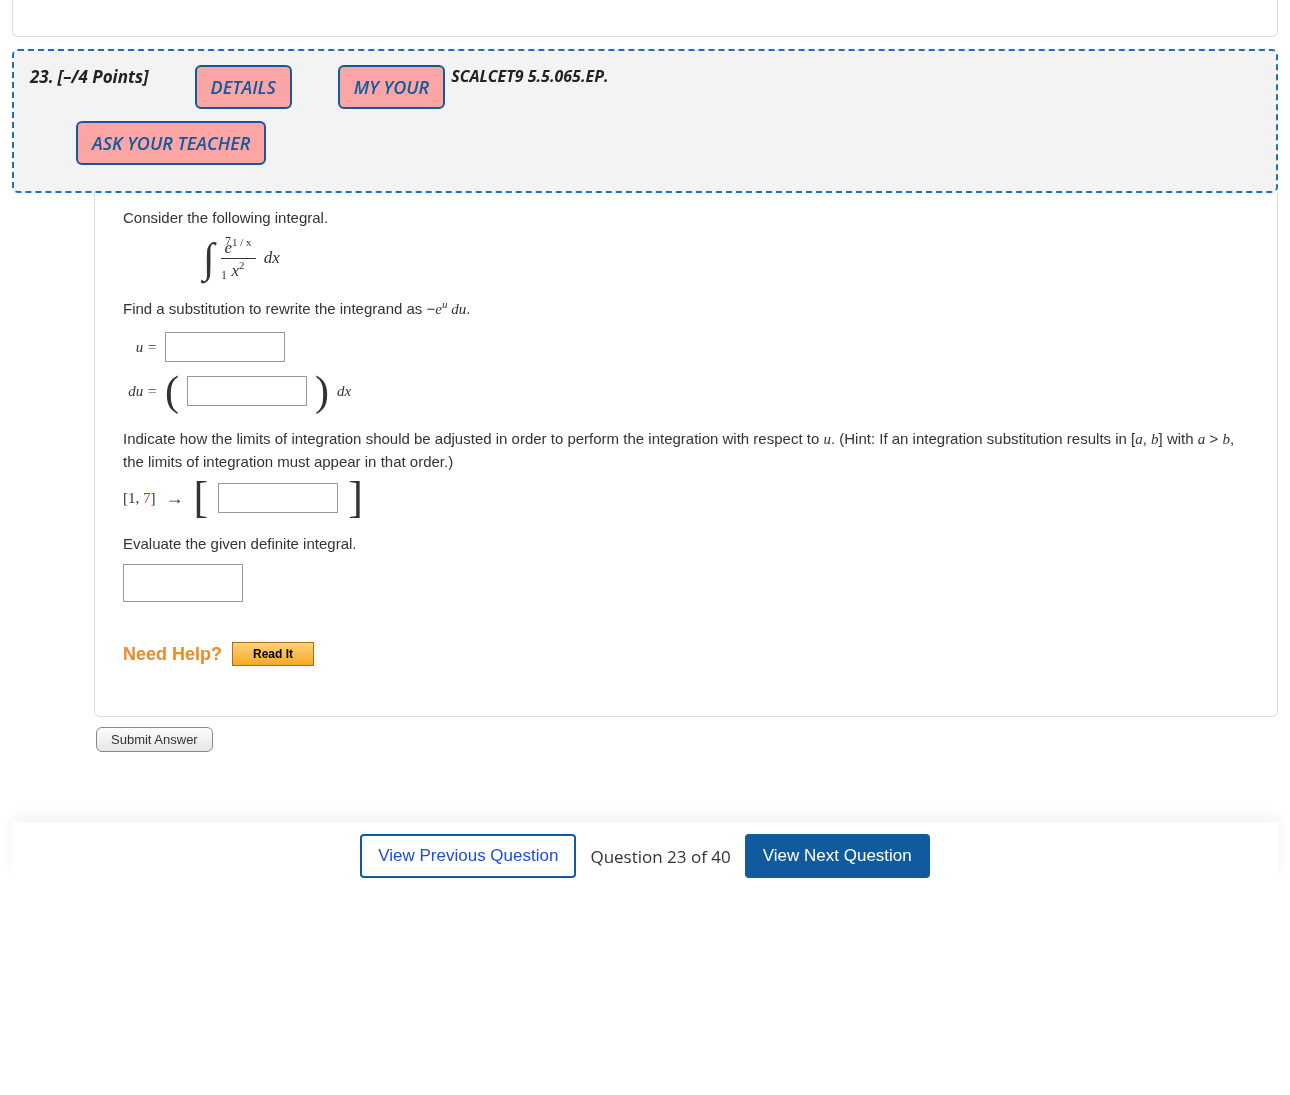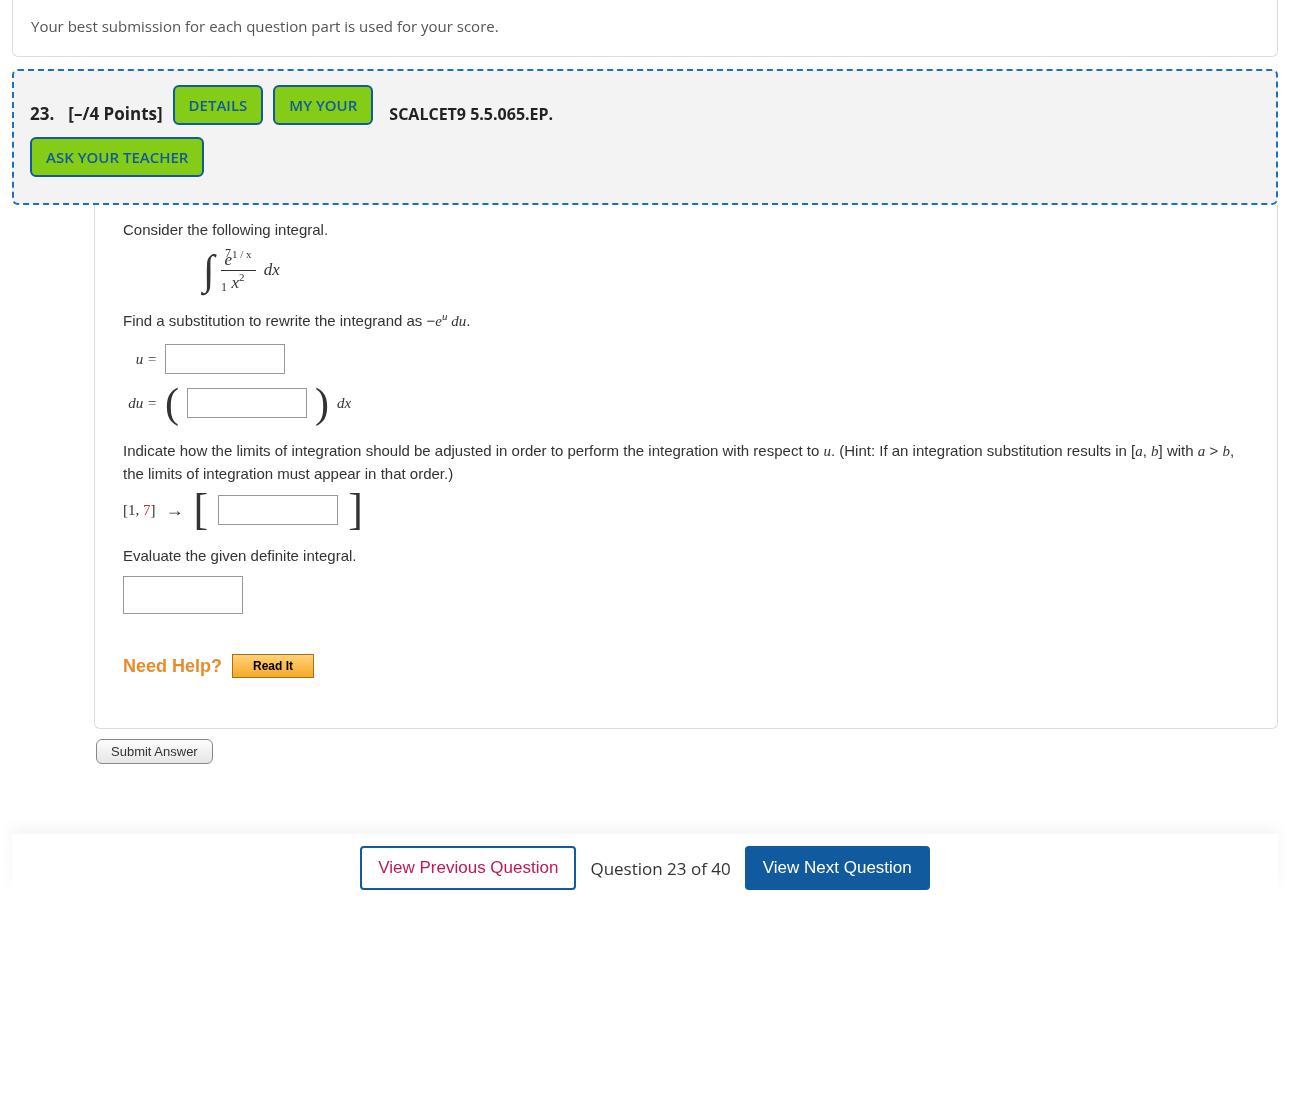--- a/index.html
+++ b/index.html
@@ -27,48 +27,49 @@
     color: #555;
   }
   .question-header {
     border: 2px dashed #1e6fbf;
     border-radius: 6px;
     background: #f3f3f3;
     padding: 14px 16px 14px 16px;
   }
   .qh-row1 {
     display: flex;
-    align-items: flex-end;
+    align-items: flex-start;
     flex-wrap: wrap;
-    gap: 10px;
     margin-bottom: 12px;
+    font-style: italic;
   }
   .q-number {
     font-weight: 700;
     font-size: 17px;
     color: #222;
     margin-right: 4px;
   }
   .q-points {
     font-weight: 700;
     font-size: 17px;
     color: #222;
   }
   .hbtn {
     display: inline-flex;
     align-items: center;
     padding: 8px 14px;
     border: 2px solid #125a9e;
     border-radius: 6px;
-    background: #84cc16;
+    background: #fca5a5;
     color: #125a9e;
     font-weight: 600;
-    font-size: 15px;
+    font-size: 18px;
     cursor: pointer;
     text-decoration: none;
+    margin-left: 46px;
   }
   .book-ref {
     font-weight: 700;
     font-size: 16px;
     color: #222;
     margin-left: 6px;
   }
   .question-body {
     border: 1px solid #ddd;
     border-top: none;
@@ -202,21 +203,21 @@
     display: flex;
     justify-content: center;
     align-items: center;
     gap: 14px;
     margin-top: 70px;
     padding: 12px 0 0 0;
     box-shadow: 0 -6px 14px rgba(0,0,0,0.05);
   }
   .nav-prev {
     border: 2px solid #125a9e;
-    color: #be185d;
+    color: #1d4ed8;
     background: #fff;
     padding: 10px 16px;
     border-radius: 4px;
     font-size: 17px;
     cursor: pointer;
   }
   .nav-status {
     font-size: 17px;
     color: #333;
   }
@@ -227,21 +228,20 @@
     padding: 10px 16px;
     border-radius: 4px;
     font-size: 17px;
     cursor: pointer;
   }
 </style>
 </head>
 <body>
 
 <div class="scoring-box">
-  <div class="scoring-text">Your best submission for each question part is used for your score.</div>
 </div>
 
 <div class="question-header">
   <div class="qh-row1">
     <span class="q-number">23.</span>
     <span class="q-points">[–/4 Points]</span>
     <a class="hbtn">DETAILS</a>
     <a class="hbtn">MY YOUR</a>
     <span class="book-ref">SCALCET9 5.5.065.EP.</span>
   </div>

